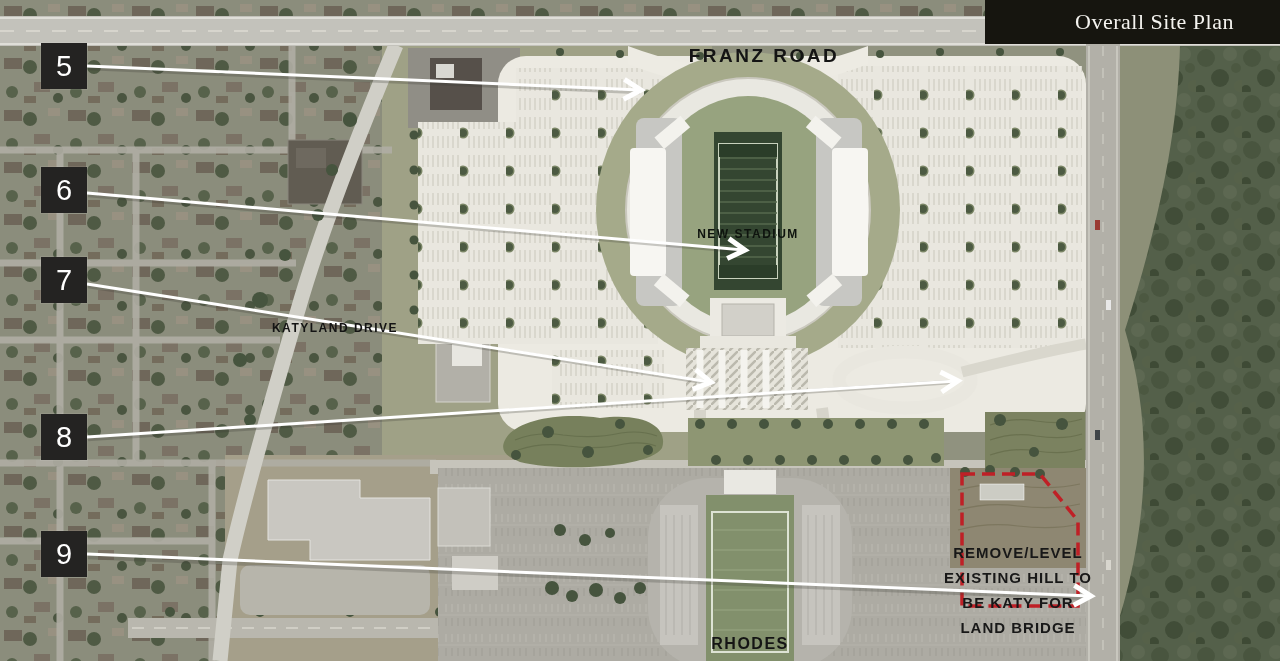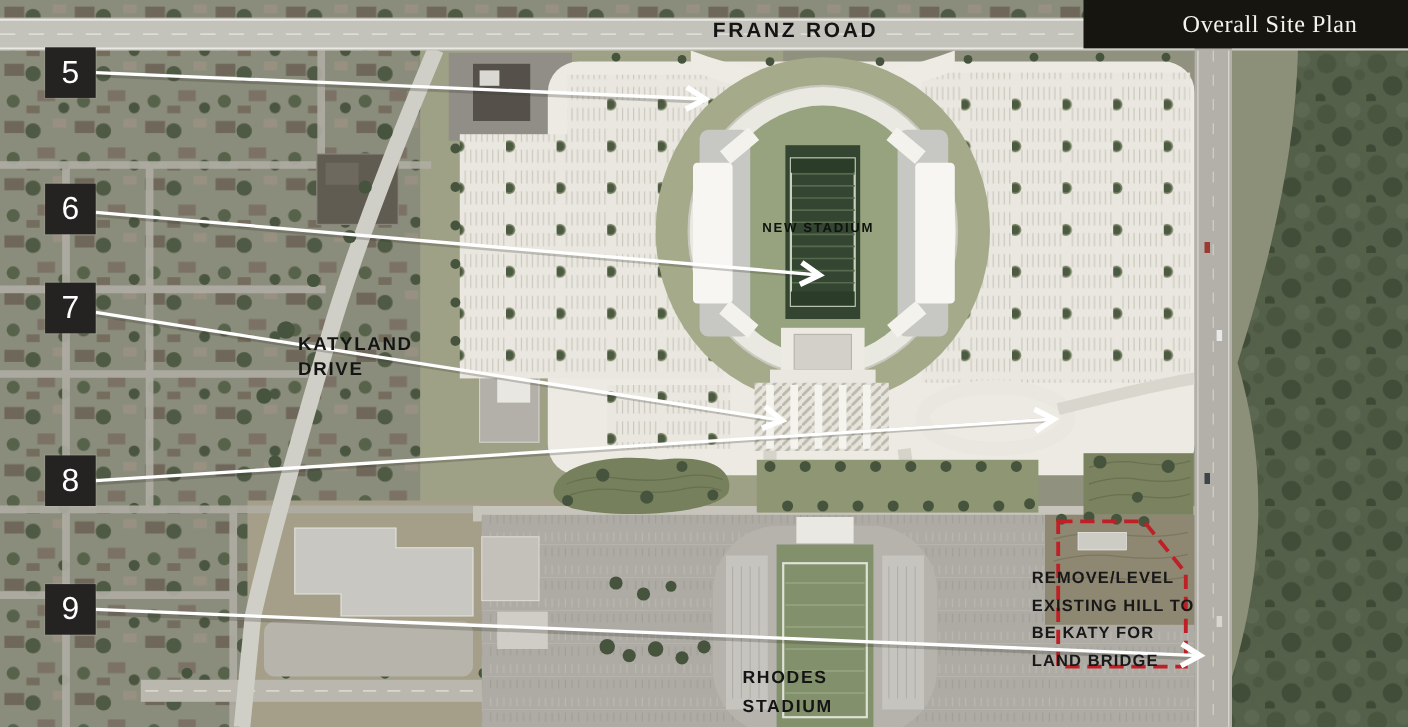--- a/index.html
+++ b/index.html
@@ -1,23 +1,23 @@
 <!DOCTYPE html>
 <html><head>
 <meta charset="utf-8">
 <style>
   html,body{margin:0;padding:0;background:#222;}
   .stage{position:relative;width:1280px;height:661px;overflow:hidden;
          font-family:"Liberation Sans",sans-serif;background:#8f917f;}
   .stage svg{position:absolute;left:0;top:0;}
   
   .map-label{position:absolute;font-family:"Liberation Sans",sans-serif;font-weight:700;
-             color:#141414;text-align:left;letter-spacing:1.5px;}
+             color:#141414;text-align:center;letter-spacing:1.5px;margin-top:27px;}
   .lbl-franz{left:648px;top:16px;width:232px;font-size:19px;line-height:25px;letter-spacing:2.5px;}
-  .lbl-katyland{left:271px;top:301px;width:128px;font-size:17px;line-height:23px;}
+  .lbl-katyland{left:271px;top:290px;width:128px;font-size:12px;line-height:23px;}
   .lbl-newstadium{left:693px;top:191px;width:110px;font-size:12px;line-height:32px;color:#0e130e;}
   .lbl-katyftbend{left:1048px;top:437px;width:124px;font-size:16.5px;line-height:24px;}
   .lbl-rhodes{left:675px;top:604px;width:150px;font-size:16px;line-height:26px;}
   .lbl-remove{left:938px;top:513px;width:160px;font-size:15px;line-height:25px;letter-spacing:1px;color:#181818;}
   
   .callout{position:absolute;width:46px;height:46px;background:#242322;color:#fff;
            display:flex;align-items:center;justify-content:center;font-size:29px;
            font-weight:400;box-shadow:0 0 0 1px rgba(255,255,255,.08);}
   .co5{left:41px;top:43px;}  .co6{left:41px;top:167px;}
   .co7{left:41px;top:257px;} .co8{left:41px;top:414px;}

